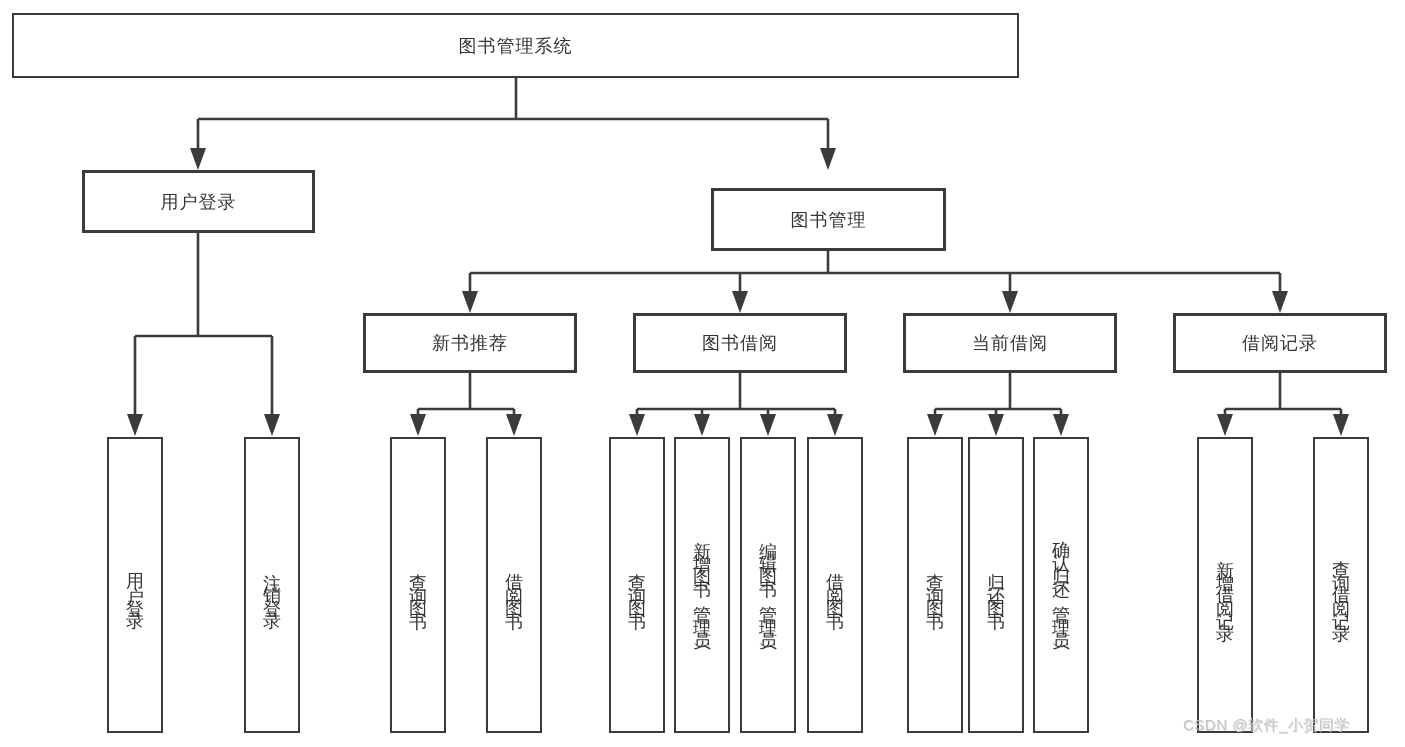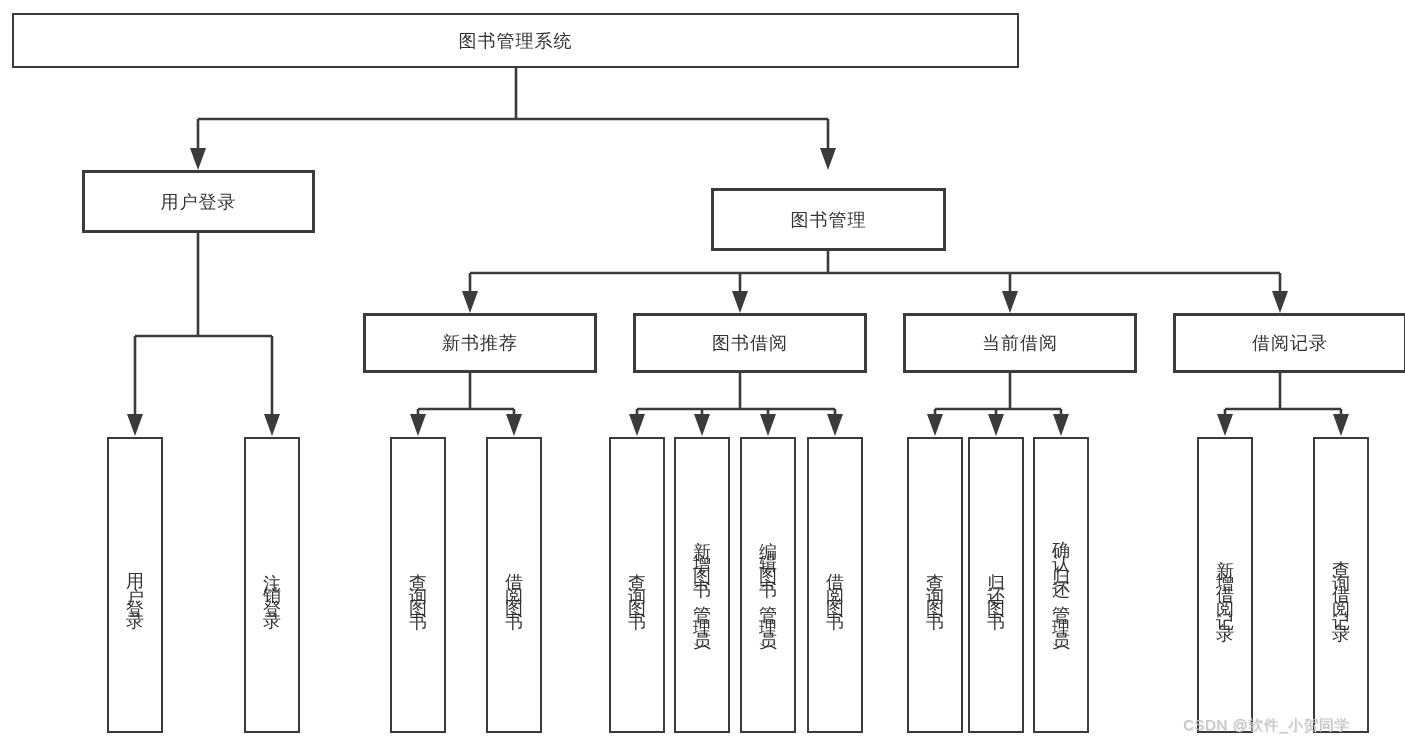--- a/index.html
+++ b/index.html
@@ -43,30 +43,30 @@
     display: flex;
     align-items: center;
     justify-content: center;
     color: var(--text);
     font-size: 18px;
     letter-spacing: 1px;
     white-space: nowrap;
   }
   .node.root {
     left: 12px; top: 13px;
-    width: 1007px; height: 55px;
+    width: 1007px; height: 65px;
     border-width: 2px;
   }
   .node.lvl2 {
     top: 170px; height: 63px;
   }
   .node.lvl2.n-user-login   { left: 82px;  width: 233px; }
   .node.lvl2.n-book-mgmt    { left: 711px; width: 235px; margin-top: 18px; }
   .node.lvl3 {
-    top: 313px; height: 60px; width: 234px;
+    top: 313px; height: 60px; width: 214px;
   }
   .node.lvl3.n-recommend { left: 363px; }
   .node.lvl3.n-borrow    { left: 633px; justify-content: center; }
   .node.lvl3.n-current   { left: 903px; }
   .node.lvl3.n-records   { left: 1173px; }
   .leaf {
     position: absolute;
     top: 437px;
     width: 56px; height: 296px;
     background: #fff;

